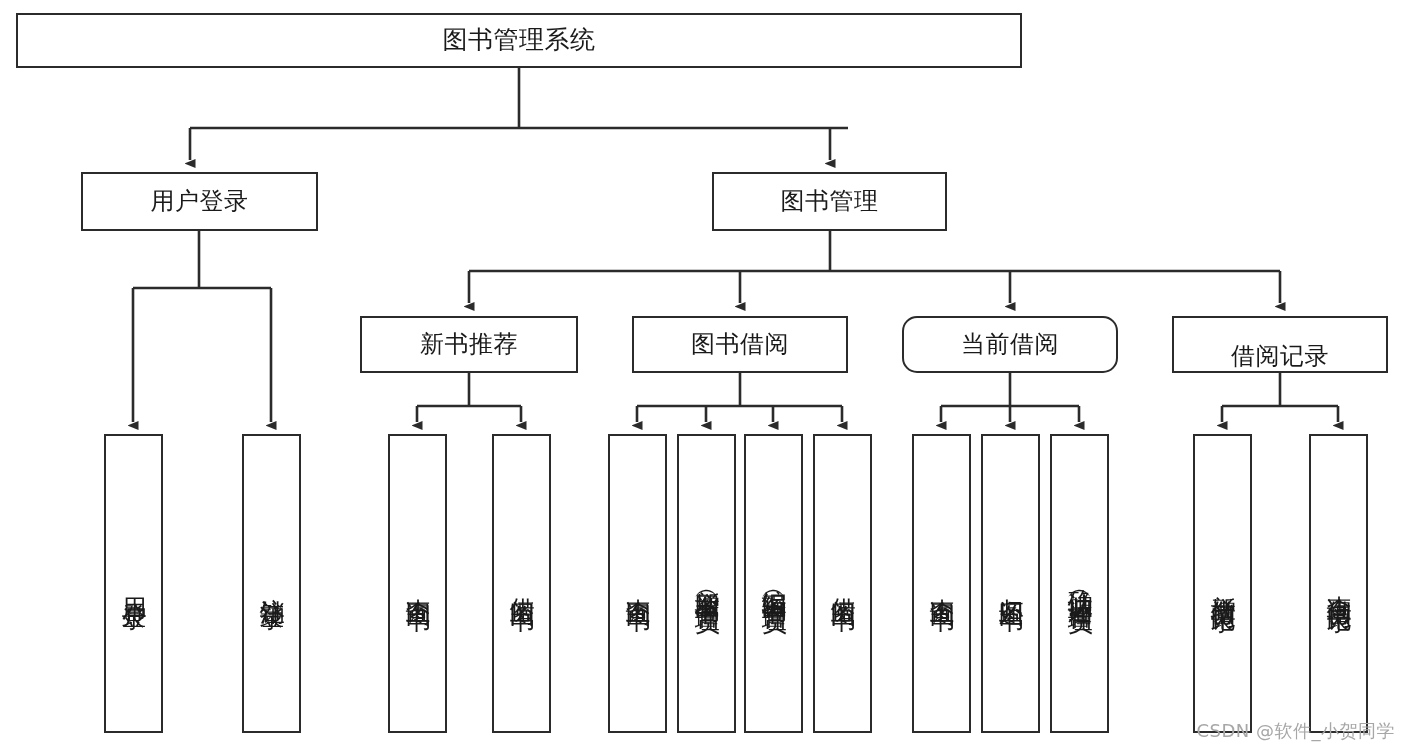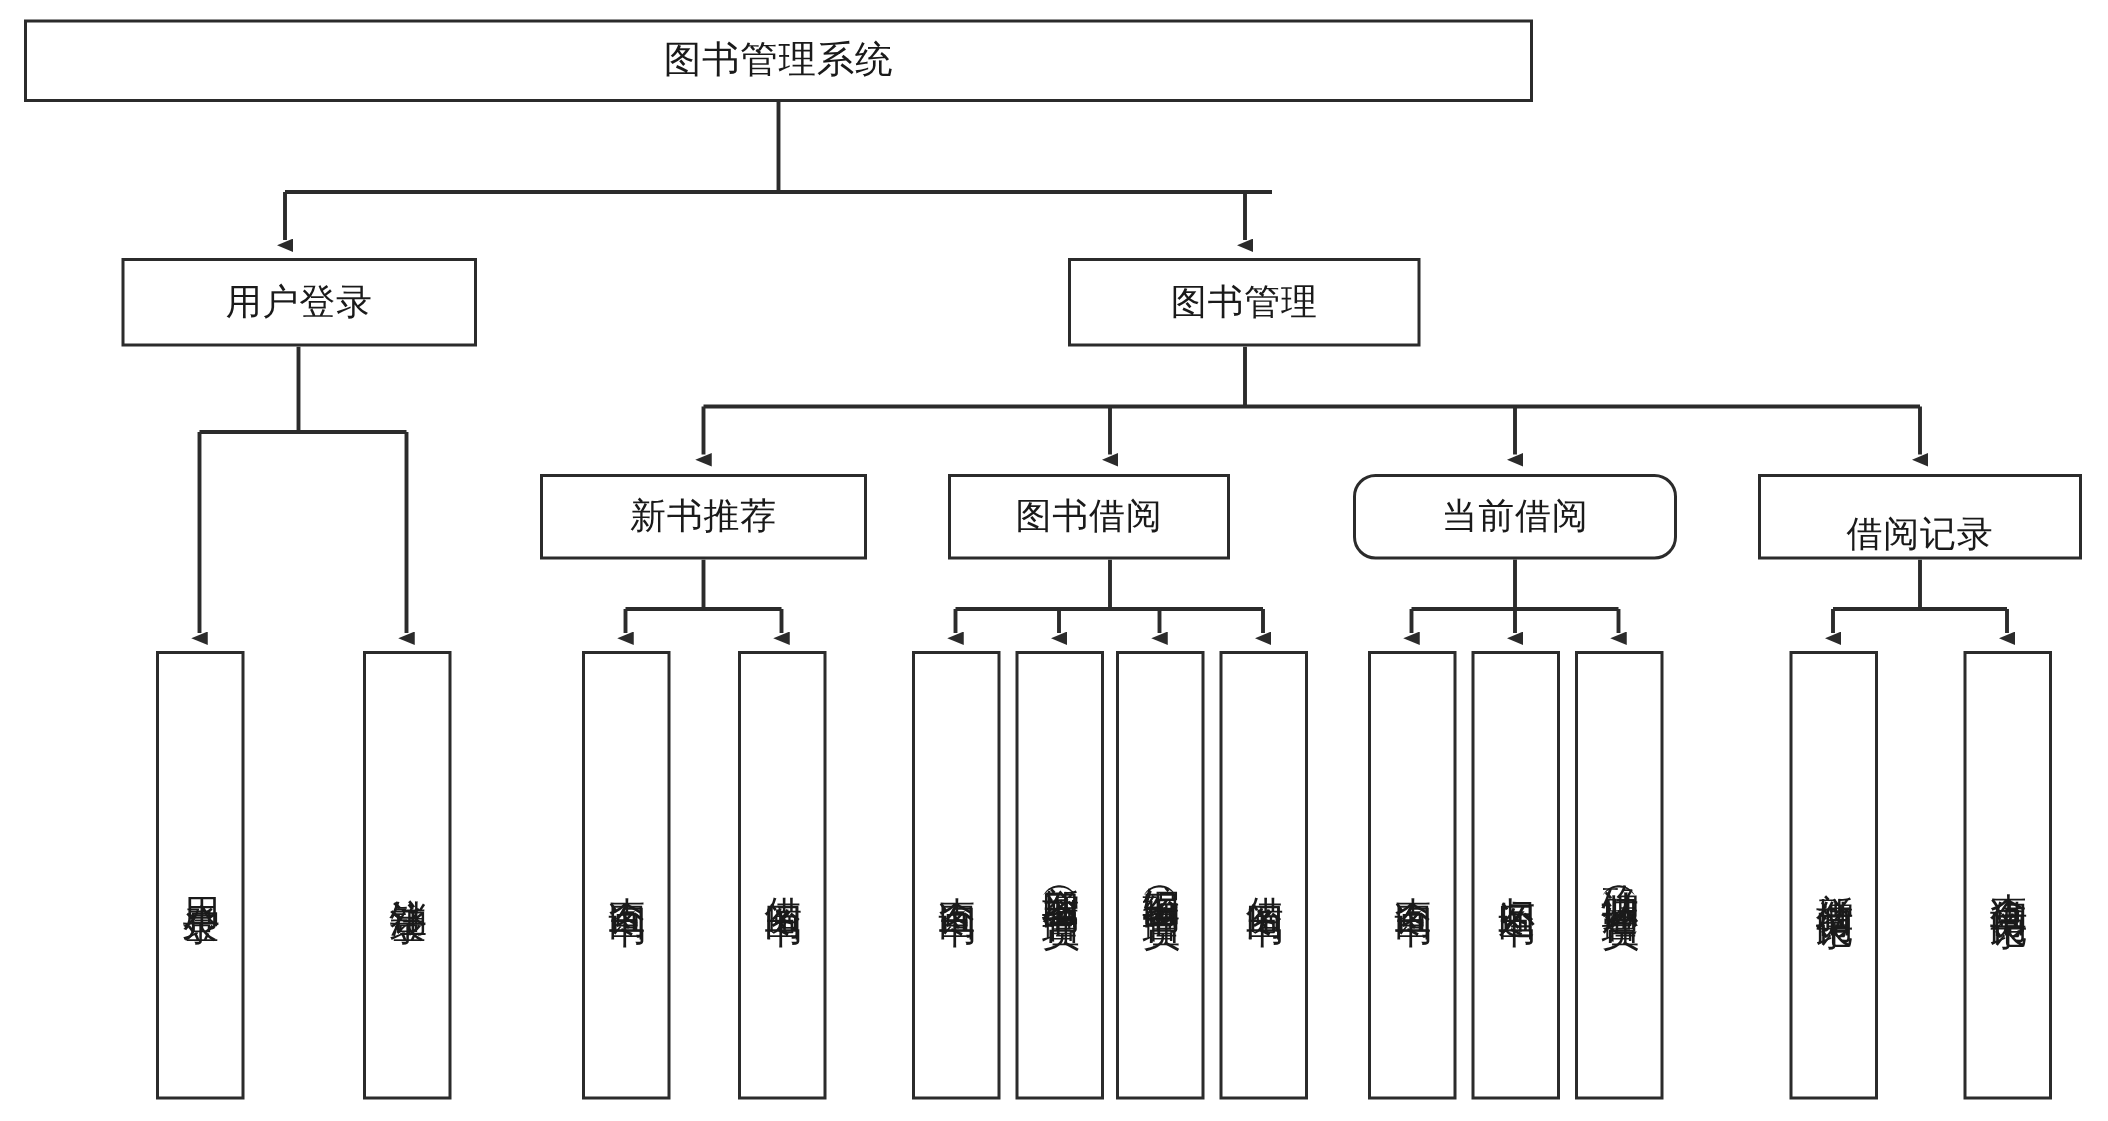--- a/index.html
+++ b/index.html
@@ -136,21 +136,21 @@
   </div>
 
   <div class="node h" style="left:712px; top:172px; width:235px; height:59px;">
     <span class="label">图书管理</span>
   </div>
 
   <div class="node h" style="left:360px; top:316px; width:218px; height:57px;">
     <span class="label">新书推荐</span>
   </div>
 
-  <div class="node h" style="left:632px; top:316px; width:188px; height:57px;">
+  <div class="node h" style="left:632px; top:316px; width:216px; height:57px;">
     <span class="label">图书借阅</span>
   </div>
 
   <div class="node h" style="left:902px; top:316px; width:216px; height:57px;border-radius:15px;">
     <span class="label">当前借阅</span>
   </div>
 
   <div class="node h" style="left:1172px; top:316px; width:216px; height:57px;align-items:flex-end;">
     <span class="label">借阅记录</span>
   </div>
@@ -200,14 +200,15 @@
   </div>
 
   <div class="node v" style="left:1193px; top:434px; width:59px; height:299px;">
     <span class="label">新增借阅记录</span>
   </div>
 
   <div class="node v" style="left:1309px; top:434px; width:59px; height:299px;">
     <span class="label">查询借阅记录</span>
   </div>
 
+  <div id="watermark">CSDN @软件_小贺同学</div>
 
 </div>
 
 </body></html>

